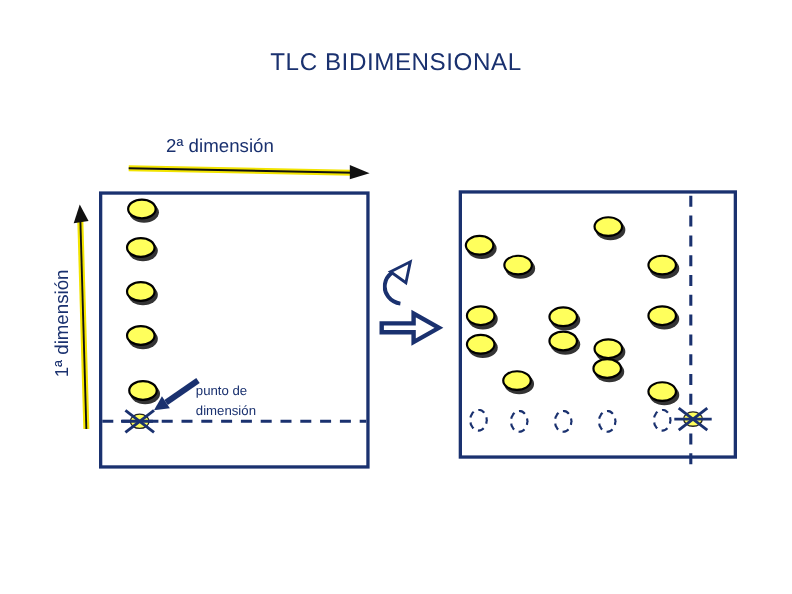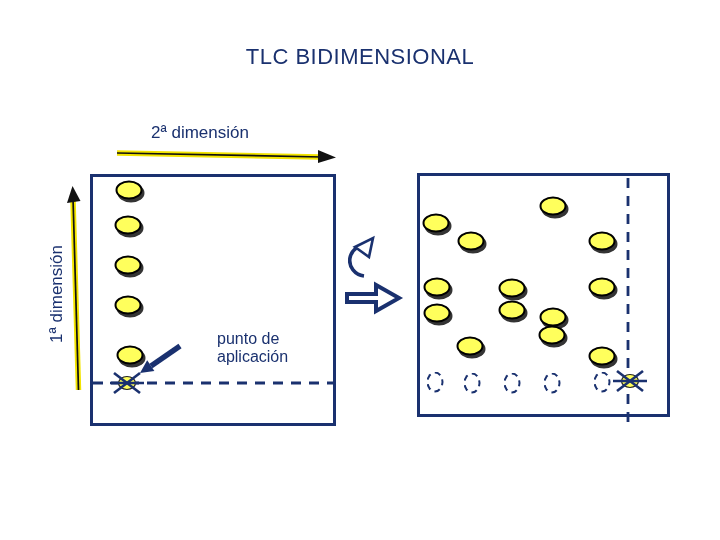--- a/index.html
+++ b/index.html
@@ -14,21 +14,21 @@
               transform:rotate(-90deg);transform-origin:center;}
   .panel{border:3px solid var(--navy);box-sizing:border-box;background:#fff;}
   .panel-left{left:90px;top:174px;width:246px;height:252px;}
   .panel-right{left:417px;top:173px;width:253px;height:244px;}
   .spot{position:absolute;width:23px;height:15px;background:var(--spot_yellow);
         border:2.2px solid var(--spot_outline);border-radius:50%;
         box-shadow:2px 3px 0 rgba(35,35,35,0.92);transform:translate(-50%,-50%);}
   .ghost{position:absolute;width:13px;height:17px;border:2.5px dashed var(--navy);
          border-radius:50%;transform:translate(-50%,-50%);background:transparent;}
   .xmark{position:absolute;transform:translate(-50%,-50%);overflow:visible;}
-  .punto-label{left:178px;top:330px;color:var(--navy);font-size:16px;line-height:18px;margin-left:39px;}
+  .punto-label{left:178px;top:346px;color:var(--navy);font-size:12px;line-height:18px;}
   .navy-stroke{stroke:var(--navy);}
   .navy-fill{fill:var(--navy);}
   .yellow-stroke{stroke:var(--arrow_yellow);}
   svg{display:block;}
 </style>
 </head>
 <body>
 
 <div class="slide">
 
@@ -69,21 +69,21 @@
         <line x1="1" y1="15" x2="35" y2="15" class="navy-stroke" stroke-width="2.6"></line>
       </svg>
     </div>
 
   <svg class="abs" style="left:136px;top:340px;" width="48" height="38">
     <line x1="44" y1="6" x2="15" y2="26" class="navy-stroke" stroke-width="5.5"></line>
     <polygon points="4,33 11.2,20.3 18.4,31.1" class="navy-fill"></polygon>
   </svg>
   <div class="abs punto-label">
     <div>punto de</div>
-    <div>aplicación</div>
+    <div>dimensión</div>
   </div>
 
   <svg class="abs" style="left:348px;top:234px;" width="50" height="52">
     <path d="M 16 42 A 15.5 14.5 0 1 1 21 11" fill="none" class="navy-stroke" stroke-width="3.6"></path>
     <polygon points="7,13 25,4 21,23" fill="#ffffff" class="navy-stroke" stroke-width="2.6" stroke-linejoin="miter"></polygon>
   </svg>
   <svg class="abs" style="left:343px;top:279px;" width="62" height="40">
     <polygon points="4,15 33,15 33,6 56,19 33,32 33,23 4,23" fill="#ffffff" class="navy-stroke" stroke-width="4" stroke-linejoin="miter"></polygon>
   </svg>
 

